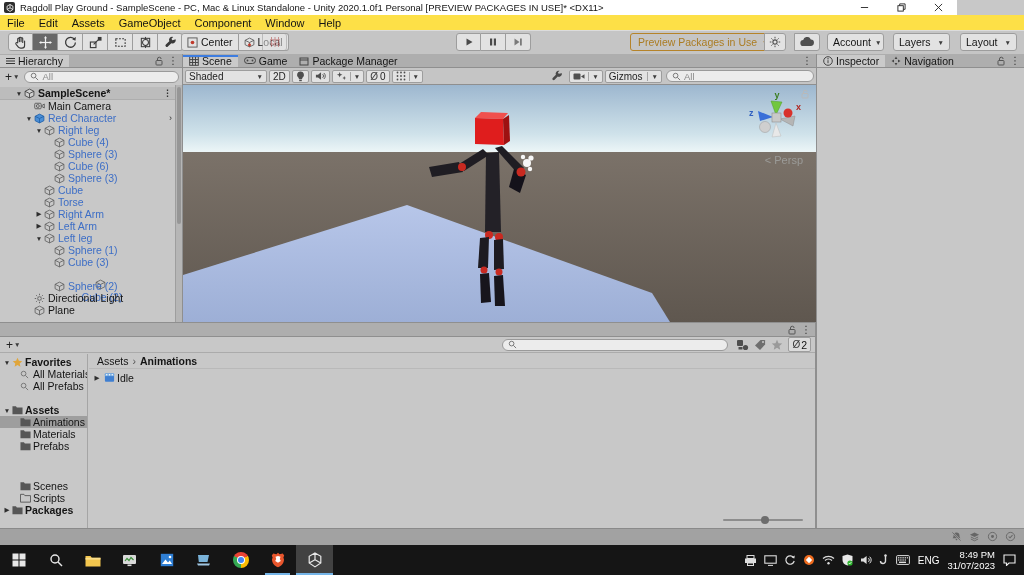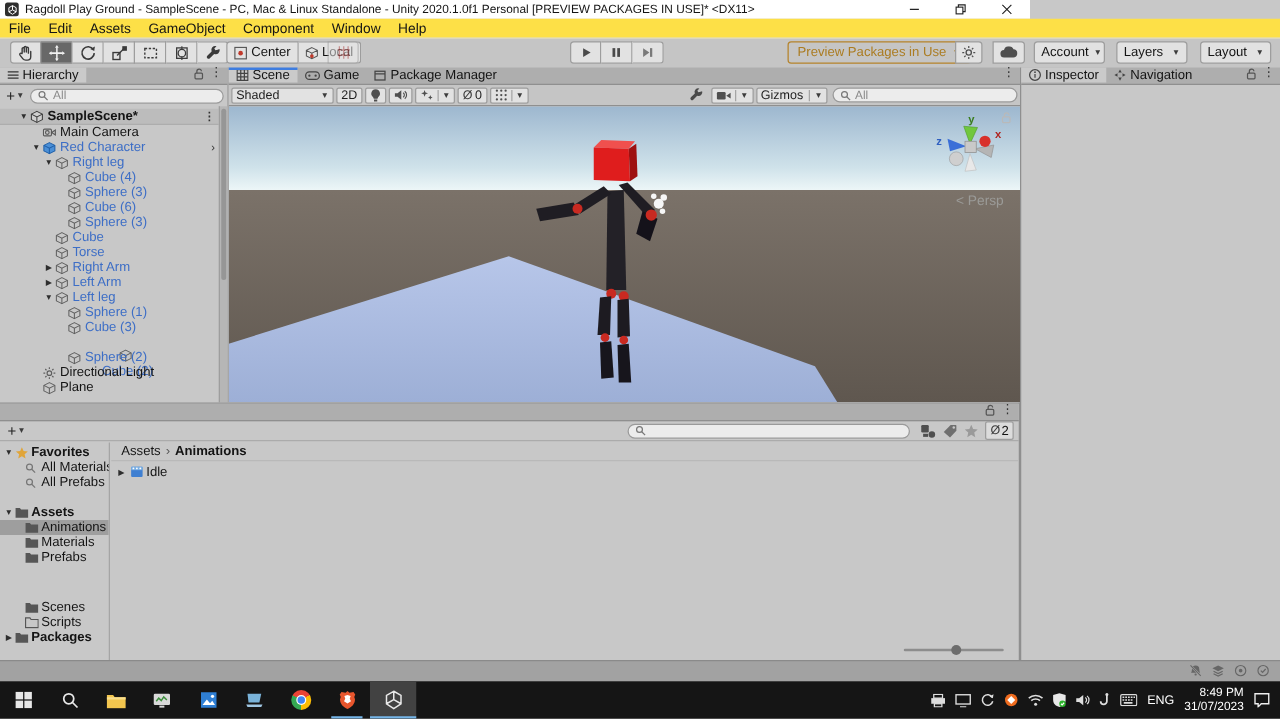--- a/index.html
+++ b/index.html
@@ -1,21 +1,21 @@
 <!DOCTYPE html>
 <html><head>
 <meta charset="utf-8">
 <style>
   html,body{margin:0;padding:0;background:#000;}
   #app{position:relative;width:1024px;height:575px;background:#c8c8c8;overflow:hidden;
        font-family:"Liberation Sans",sans-serif;font-size:10.5px;color:#141414;}
   .abs{position:absolute;}
   svg{display:block;}
   
-  .titlebar{left:0;top:0;width:824px;height:15px;background:#ffffff;display:flex;align-items:center;font-size:9.5px;}
+  .titlebar{left:0;top:0;width:957px;height:15px;background:#ffffff;display:flex;align-items:center;font-size:9.5px;}
   .app-ico{width:11px;height:11px;margin:0 5px 0 4px;background:#2e2e2e;border-radius:2px;display:flex;align-items:center;justify-content:center;flex:0 0 11px;}
   .win-btns{position:absolute;right:0;top:0;height:15px;display:flex;}
   .win-btn{width:37px;height:15px;display:flex;align-items:center;justify-content:center;}
   .menubar{left:0;top:15px;width:1024px;height:16px;background:#fde047;border-bottom:1px solid #dcdcdc;display:flex;align-items:center;font-size:11px;box-sizing:border-box;}
   .menu-item{padding:0 7px;}
   
   .toolbar{left:0;top:31px;width:1024px;height:32px;background:#c5c5c5;border-bottom:1px solid #8f8f8f;box-sizing:border-box;}
   .tool-group{position:absolute;top:2px;display:flex;}
   .tbtn{width:25px;height:18px;background:#e2e2e2;border:1px solid #9d9d9d;border-left:none;display:flex;align-items:center;justify-content:center;box-sizing:border-box;}
   .tbtn.first{border-left:1px solid #9d9d9d;border-radius:3px 0 0 3px;}
@@ -23,21 +23,21 @@
   .tbtn.active{background:#686868;}
   .lblbtn{height:18px;background:#e2e2e2;border:1px solid #9d9d9d;border-left:none;display:flex;align-items:center;gap:3px;padding:0 5px;font-size:10.5px;box-sizing:border-box;}
   .lblbtn.first{border-left:1px solid #9d9d9d;border-radius:3px 0 0 3px;}
   .lblbtn.last{border-radius:0 3px 3px 0;}
   .caret{font-size:6.5px;color:#3c3c3c;}
   .dd{height:18px;background:#e2e2e2;border:1px solid #9d9d9d;border-radius:3px;display:flex;align-items:center;gap:4px;padding:0 5px;font-size:10.5px;box-sizing:border-box;}
   .dd .caret{margin-left:auto;}
   .preview-btn{border:1px solid #b5832a;border-radius:3px;color:#ab7c22;background:transparent;display:flex;align-items:center;gap:5px;padding:0 7px;height:18px;font-size:10.5px;box-sizing:border-box;}
   
   .panel{background:#c8c8c8;box-sizing:border-box;}
-  .tabbar{height:14px;background:#aeaeae;border-bottom:1px solid #8f8f8f;display:flex;align-items:flex-start;font-size:10.5px;box-sizing:border-box;}
+  .tabbar{height:14px;background:#aeaeae;border-bottom:1px solid #8f8f8f;display:flex;align-items:center;font-size:10.5px;box-sizing:border-box;}
   .tabs{display:flex;align-items:stretch;}
   .ptab{display:flex;align-items:center;gap:3px;padding:0 6px;position:relative;white-space:nowrap;}
   .ptab.active{background:#cacaca;}
   .ptab.focused::after{content:"";position:absolute;left:0;top:0;right:0;height:2px;background:#3e7de0;}
   .tabbar-sp{margin-left:auto;display:flex;align-items:center;gap:5px;padding-right:4px;color:#333;}
   .kebab{font-size:10px;color:#333;line-height:1;}
   .searchfield{display:flex;align-items:center;gap:3px;height:12px;background:#ececec;border:1px solid #9a9a9a;border-radius:7px;padding:0 5px;font-size:9.5px;color:#8a8a8a;box-sizing:border-box;}
   
   #hierarchy{left:0;top:54px;width:183px;height:268px;border-right:1px solid #8f8f8f;}
   .h-search-row{display:flex;align-items:center;height:17px;padding:0 3px;gap:3px;}

